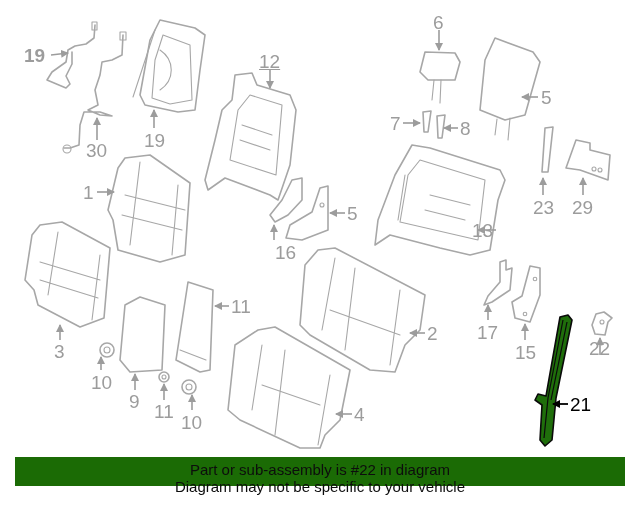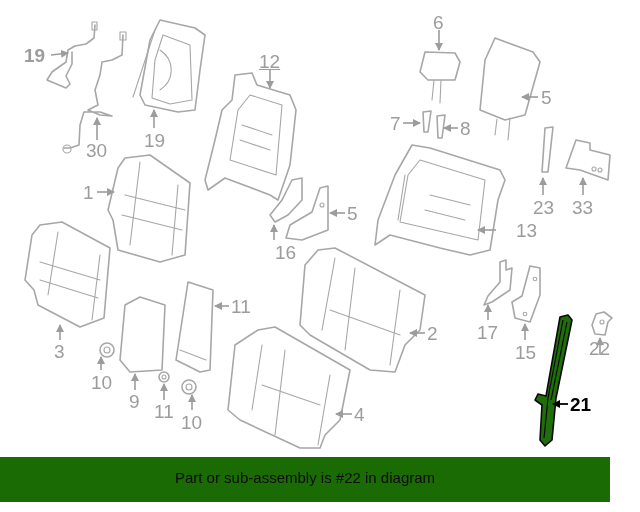--- a/index.html
+++ b/index.html
@@ -7,25 +7,25 @@
     #diagram { position: absolute; left: 0; top: 0; width: 640px; height: 512px; }
     .part { fill: none; stroke: #a7a7a7; stroke-width: 1.6; stroke-linejoin: round; stroke-linecap: round; }
     .part-thin { fill: none; stroke: #a7a7a7; stroke-width: 1.1; stroke-linejoin: round; stroke-linecap: round; }
     .hl { fill: #1f6e0b; stroke: #0a0a0a; stroke-width: 1.6; stroke-linejoin: round; }
     .hl-line { fill: none; stroke: #0a0a0a; stroke-width: 1.2; }
     .arrow { stroke: #9c9c9c; stroke-width: 1.6; fill: none; }
     .arrow-head { fill: #9c9c9c; }
     .arrow-hl { stroke: #000; stroke-width: 1.8; }
     .arrow-head-hl { fill: #000; }
     .callout { position: absolute; font-size: 19px; color: #9c9c9c; line-height: 1; white-space: nowrap; }
-    .callout.hl-label { color: #000000; font-weight: bold; }
+    .callout.hl-label { color: #000000; }
     #banner {
-      position: absolute; left: 0; top: 457px; width: 610px; height: 45px;
+      position: absolute; left: 15px; top: 457px; width: 610px; height: 29px;
       background: #1b6b05; color: #0d0d0d; text-align: center;
-      font-size: 15px; line-height: 17px; padding-top: 12px; box-sizing: border-box;
+      font-size: 15px; line-height: 17px; padding-top: 4px; box-sizing: border-box;
     }
     #banner div { white-space: nowrap; }
   </style>
 </head>
 <body>
 
 <svg id="diagram" viewBox="0 0 640 512" xmlns="http://www.w3.org/2000/svg">
   <defs>
     <marker id="ah" markerWidth="8" markerHeight="8" refX="7" refY="4" orient="auto" markerUnits="userSpaceOnUse">
       <path d="M0,0 L8,4 L0,8 Z" class="arrow-head"></path>
@@ -192,33 +192,34 @@
 
 <span class="callout" style="left:24px;top:46px;font-weight:bold;">19</span>
 <span class="callout" style="left:86px;top:141px;">30</span>
 <span class="callout" style="left:144px;top:131px;">19</span>
 <span class="callout" style="left:259px;top:52px;text-decoration:underline;">12</span>
 <span class="callout" style="left:433px;top:13px;">6</span>
 <span class="callout" style="left:541px;top:88px;">5</span>
 <span class="callout" style="left:390px;top:114px;">7</span>
 <span class="callout" style="left:460px;top:119px;">8</span>
 <span class="callout" style="left:533px;top:198px;">23</span>
-<span class="callout" style="left:572px;top:198px;">33</span>
-<span class="callout" style="left:516px;top:221px;">13</span>
+<span class="callout" style="left:572px;top:198px;">29</span>
+<span class="callout" style="left:472px;top:221px;">13</span>
 <span class="callout" style="left:347px;top:204px;">5</span>
 <span class="callout" style="left:263px;top:243px;margin-left:12px;">16</span>
 <span class="callout" style="left:83px;top:183px;">1</span>
 <span class="callout" style="left:54px;top:342px;">3</span>
 <span class="callout" style="left:231px;top:297px;">11</span>
 <span class="callout" style="left:427px;top:324px;">2</span>
 <span class="callout" style="left:477px;top:323px;">17</span>
 <span class="callout" style="left:515px;top:343px;">15</span>
 <span class="callout" style="left:589px;top:339px;">22</span>
 <span class="callout" style="left:91px;top:373px;">10</span>
 <span class="callout" style="left:129px;top:392px;">9</span>
 <span class="callout" style="left:154px;top:402px;">11</span>
 <span class="callout" style="left:181px;top:413px;">10</span>
 <span class="callout" style="left:354px;top:405px;">4</span>
 <span class="callout hl-label" style="left:570px;top:395px;">21</span>
 
 <div id="banner">
   <div>Part or sub-assembly is #22 in diagram</div>
+  <div>Diagram may not be specific to your vehicle</div>
 </div>
 
 </body></html>

